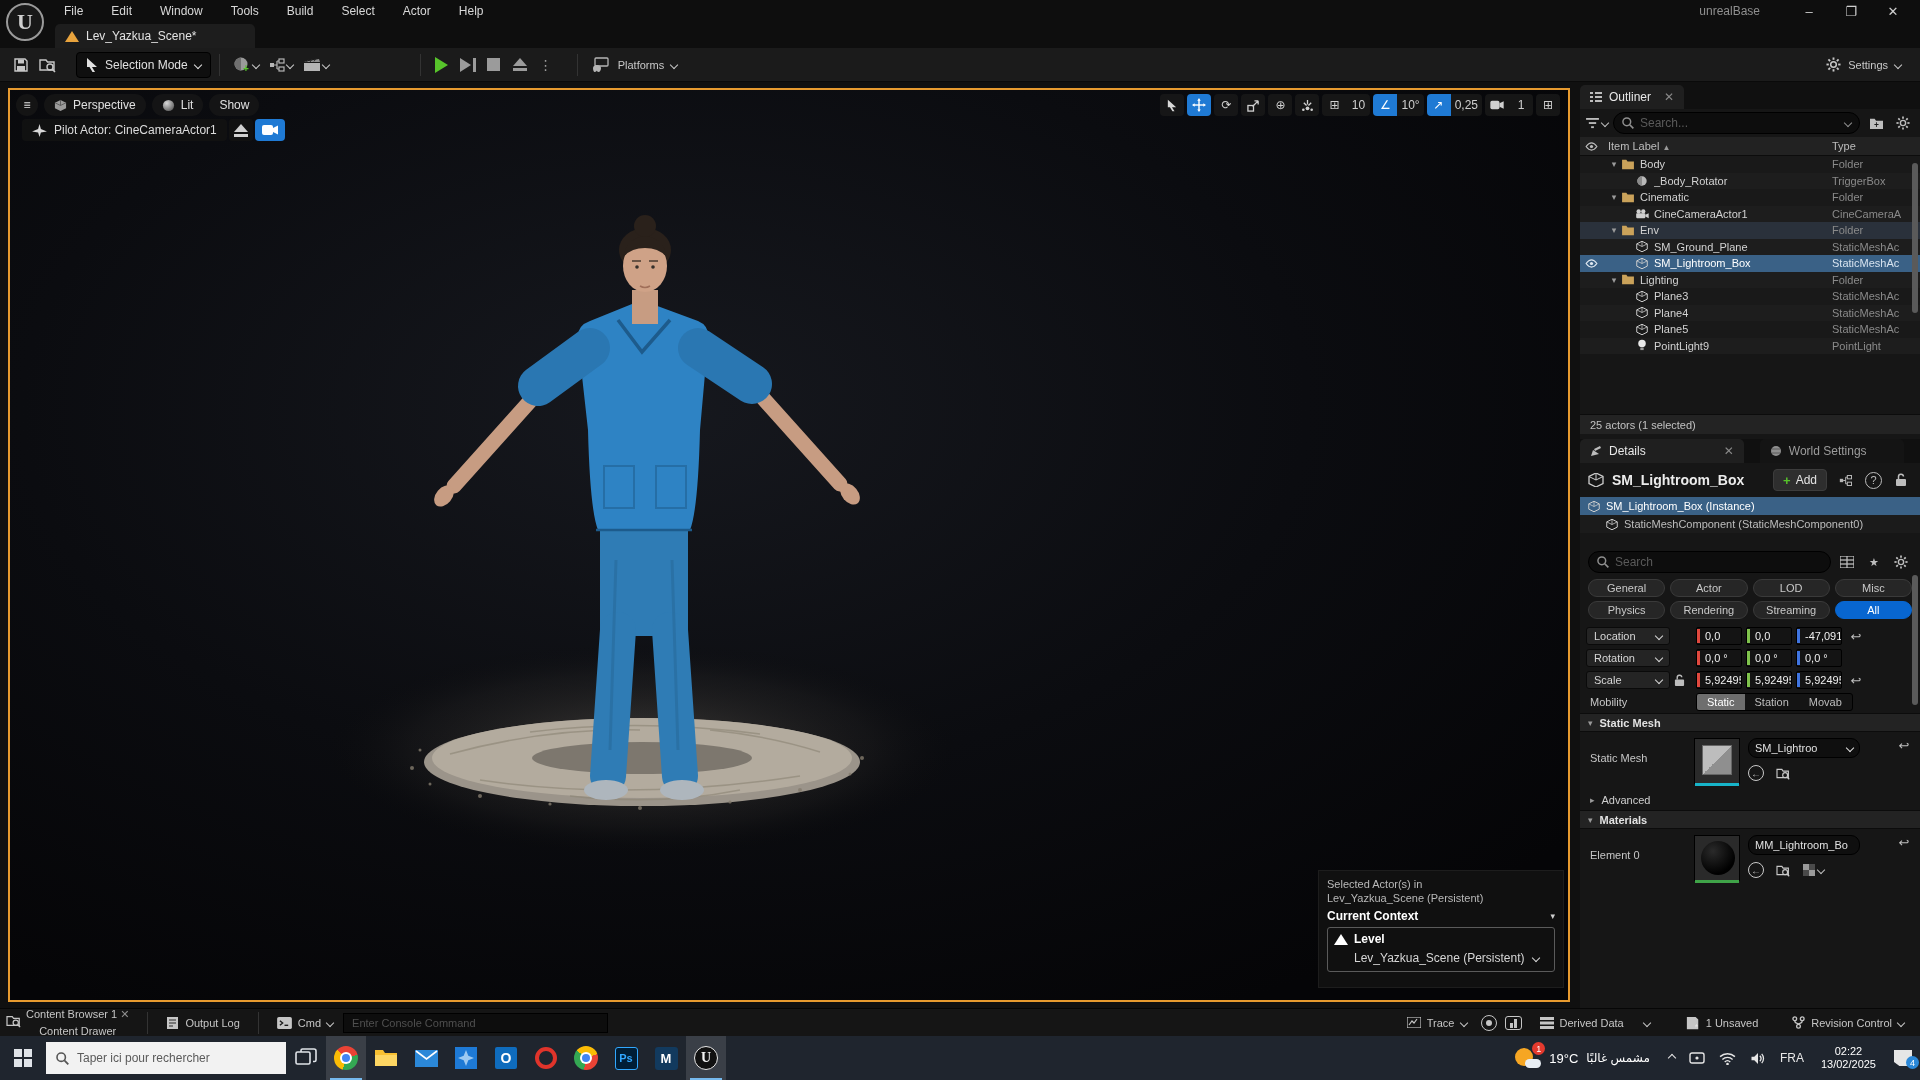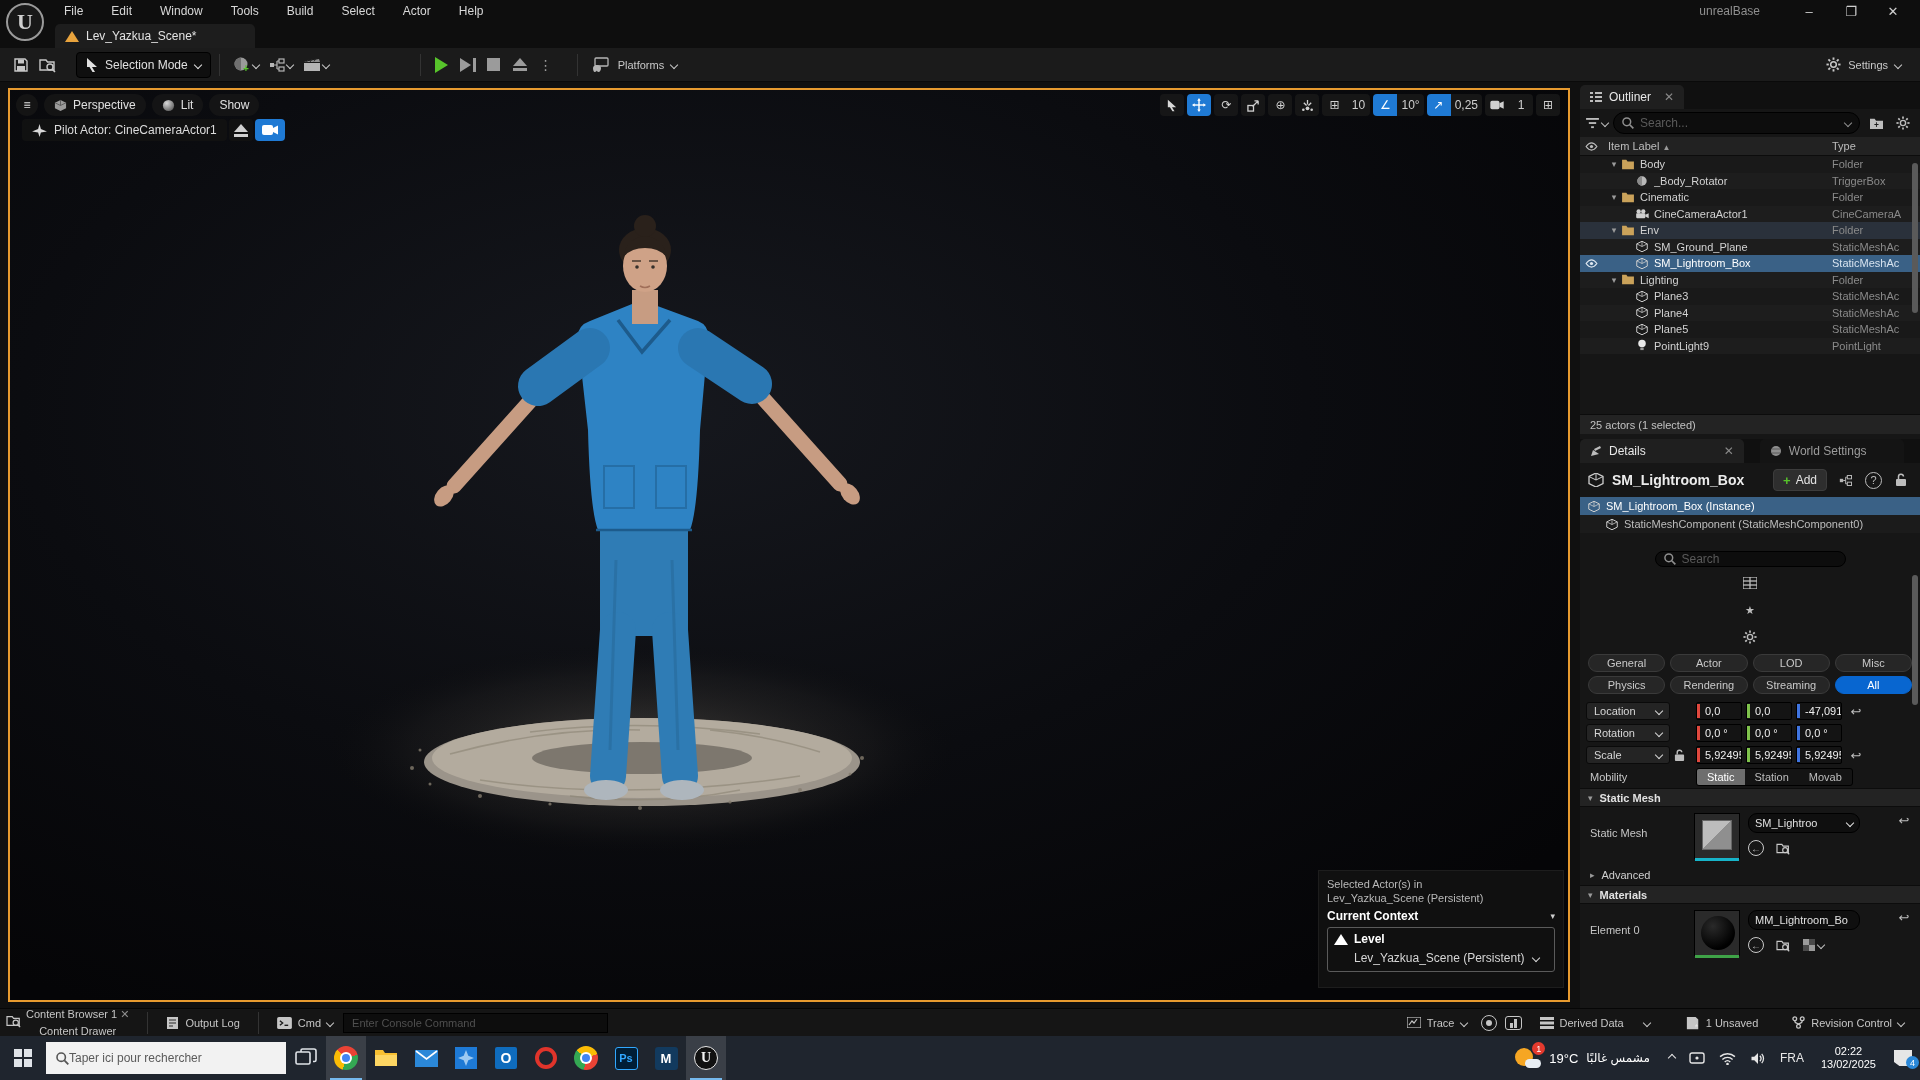--- a/index.html
+++ b/index.html
@@ -72,21 +72,21 @@
   .orow.selected .otype{color:#d7e3ef;}
   #outliner-status{height:20px;background:#232323;display:flex;align-items:center;padding:0 10px;color:#c2c2c2;margin-top:60px;border-top:1px solid #0c0c0c;}
   
   #details-header{display:flex;align-items:center;gap:8px;padding:5px 8px;height:34px;}
   #details-header .name{font-size:14px;font-weight:bold;color:#ececec;flex:1;white-space:nowrap;overflow:hidden;}
   #add-btn{background:#2e2e2e;border:1px solid #3c3c3c;border-radius:4px;height:22px;display:flex;align-items:center;padding:0 9px;gap:5px;color:#e4e4e4;font-size:12px;}
   #add-btn .plus{color:#57c42b;font-weight:bold;font-size:13px;}
   .comp-row{display:flex;align-items:center;height:18px;gap:6px;padding-left:8px;color:#cfcfcf;white-space:nowrap;overflow:hidden;}
   .comp-row.selected{background:#3a6186;color:#fff;}
   .comp-row.child{padding-left:26px;color:#bdbdbd;background:#1b1b1b;}
-  #details-search{display:flex;align-items:center;gap:5px;padding:4px 8px;margin-top:14px;flex-direction:column;}
+  #details-search{display:flex;align-items:center;gap:5px;padding:4px 8px;margin-top:14px;}
   .pillrow{display:flex;gap:5px;padding:2px 8px;}
   .fpill{flex:1;text-align:center;background:#262626;border:1px solid #3a3a3a;border-radius:9px;padding:2px 0;color:#c9c9c9;font-size:11px;}
   .fpill.blue{background:#0866d0;border-color:#0866d0;color:#fff;}
   .trow{display:flex;align-items:center;height:22px;padding:0 6px;gap:4px;}
   .tlabel{width:84px;background:#242424;border:1px solid #0a0a0a;border-radius:3px;height:18px;display:flex;align-items:center;justify-content:space-between;padding:0 7px;color:#d6d6d6;}
   .tlock{width:18px;text-align:center;color:#bdbdbd;}
   .vbox{width:46px;height:18px;background:#141414;border:1px solid #000;border-radius:2px;display:flex;align-items:center;color:#efefef;padding-left:4px;overflow:hidden;white-space:nowrap;position:relative;}
   .vbox:before{content:"";position:absolute;left:0;top:1px;bottom:1px;width:2.5px;}
   .vbox.x:before{background:#e0483e;}
   .vbox.y:before{background:#7fc24c;}
@@ -124,21 +124,21 @@
   #cb-stack{display:flex;flex-direction:column;justify-content:center;line-height:11px;padding-left:26px;position:relative;}
   #cb-stack .ic{position:absolute;left:6px;top:5px;}
   #console-input{width:265px;height:20px;background:#0d0d0d;border:1px solid #000;color:#cfcfcf;padding:0 8px;font-size:11px;}
   #console-input::placeholder{color:#4f4f4f;}
   #sb-right{margin-left:auto;display:flex;align-items:center;height:100%;}
   
   #taskbar{position:absolute;left:0;top:1036px;width:1920px;height:44px;background:#1f252e;display:flex;align-items:center;}
   #start-btn{width:46px;height:44px;display:flex;align-items:center;justify-content:center;}
   .win-grid{display:grid;grid-template-columns:8px 8px;grid-template-rows:8px 8px;gap:2px;}
   .win-grid div{background:#dfe3e8;}
-  #tb-search{width:240px;height:32px;background:#f2f2f2;display:flex;align-items:center;padding:0 10px;color:#5a5a5a;font-size:12px;}
+  #tb-search{width:240px;height:32px;background:#f2f2f2;display:flex;align-items:center;gap:8px;padding:0 10px;color:#5a5a5a;font-size:12px;}
   .appicon{width:40px;height:44px;display:flex;align-items:center;justify-content:center;position:relative;}
   .appicon.active{background:rgba(255,255,255,.12);}
   .appicon.active:after{content:"";position:absolute;left:4px;right:4px;bottom:0;height:2px;background:#76b9ed;}
   #tray{margin-left:auto;display:flex;align-items:center;height:100%;}
   #weather{display:flex;align-items:center;gap:8px;padding:0 12px;color:#fff;}
   #weather .desc{direction:rtl;font-size:12px;}
   #weather .temp{font-size:13px;}
   .wicon{position:relative;width:26px;height:24px;}
   .wicon .sun{position:absolute;left:0;top:2px;width:18px;height:18px;border-radius:50%;background:#f6a623;}
   .wicon .cloud{position:absolute;right:0;bottom:2px;width:16px;height:9px;border-radius:6px;background:#e8eef4;}

